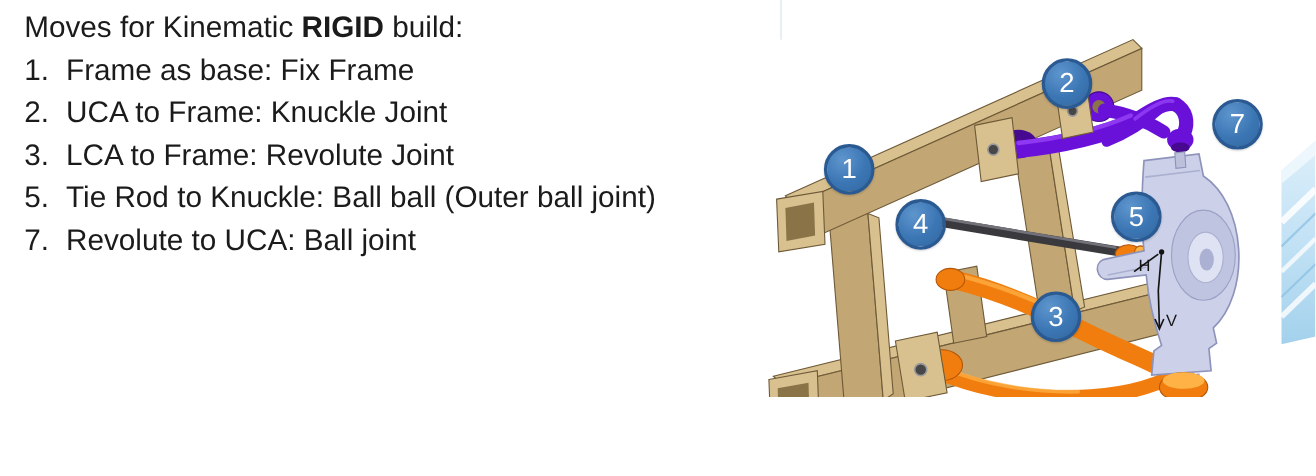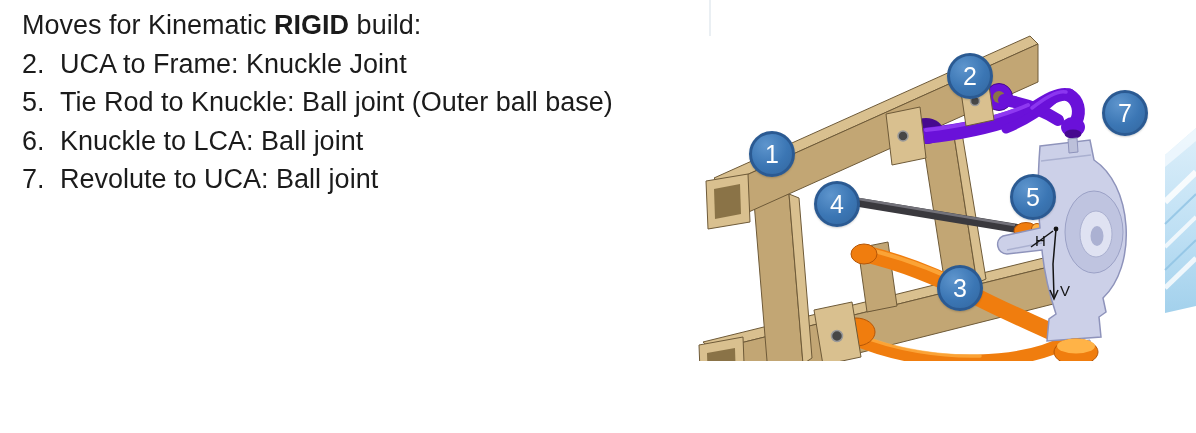--- a/index.html
+++ b/index.html
@@ -24,23 +24,24 @@
   .ks{stroke:var(--knuckle_outline,#8e93bb);}
   text.sketch{font-family:"Liberation Sans",sans-serif;font-size:15px;fill:var(--sketch,#141414);}
 </style>
 </head>
 <body>
 
 <div class="slide">
 
   <div class="text-block">
     <div class="title"><span>Moves for Kinematic </span><span class="b">RIGID</span><span> build:</span></div>
+    <div class="li"><span class="num">1.</span><span class="txt">Frame as base: Fix Frame</span></div>
     <div class="li"><span class="num">2.</span><span class="txt">UCA to Frame: Knuckle Joint</span></div>
-    <div class="li"><span class="num">5.</span><span class="txt">Tie Rod to Knuckle: Ball joint (Outer ball base)</span></div>
-    <div class="li"><span class="num">6.</span><span class="txt">Knuckle to LCA: Ball joint</span></div>
+    <div class="li"><span class="num">3.</span><span class="txt">LCA to Frame: Revolute Joint</span></div>
+    <div class="li"><span class="num">5.</span><span class="txt">Tie Rod to Knuckle: Ball ball (Outer ball joint)</span></div>
     <div class="li"><span class="num">7.</span><span class="txt">Revolute to UCA: Ball joint</span></div>
   </div>
 
   <svg class="cad" width="1196" height="433" viewBox="0 0 1196 433">
 
     <line x1="710" y1="0" x2="710" y2="36" stroke="#eaeff3" stroke-width="2"></line>
 
     <g>
       <polygon points="848,433 871,396 882,396 859,433" fill="#cfe8f8"></polygon>
       <polygon points="861,433 884,396 903,396 880,433" fill="#abd7f1"></polygon>

